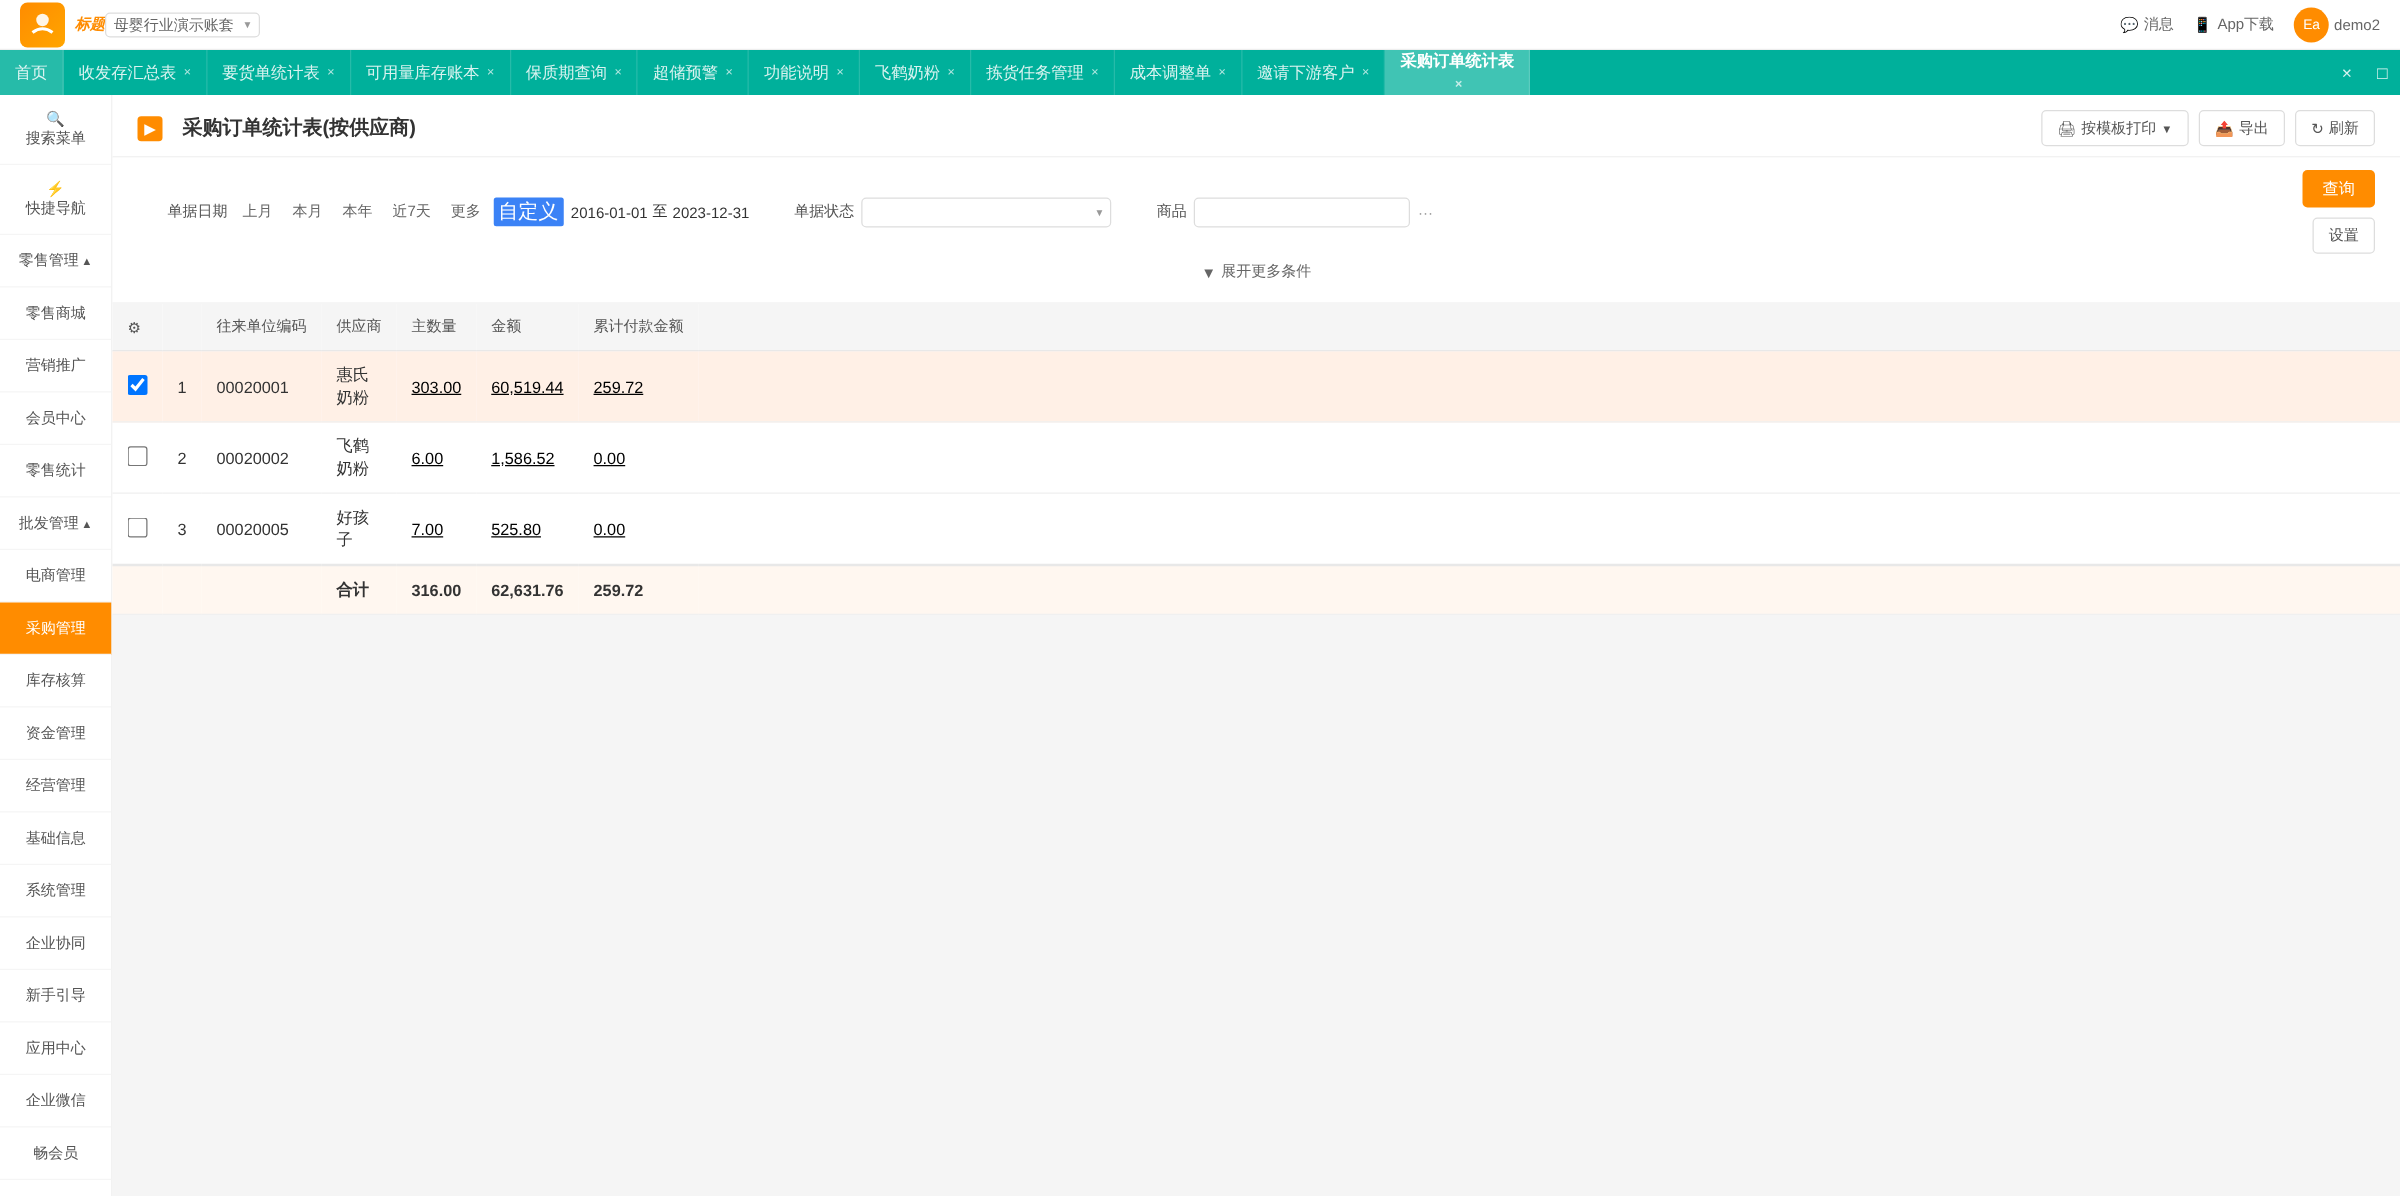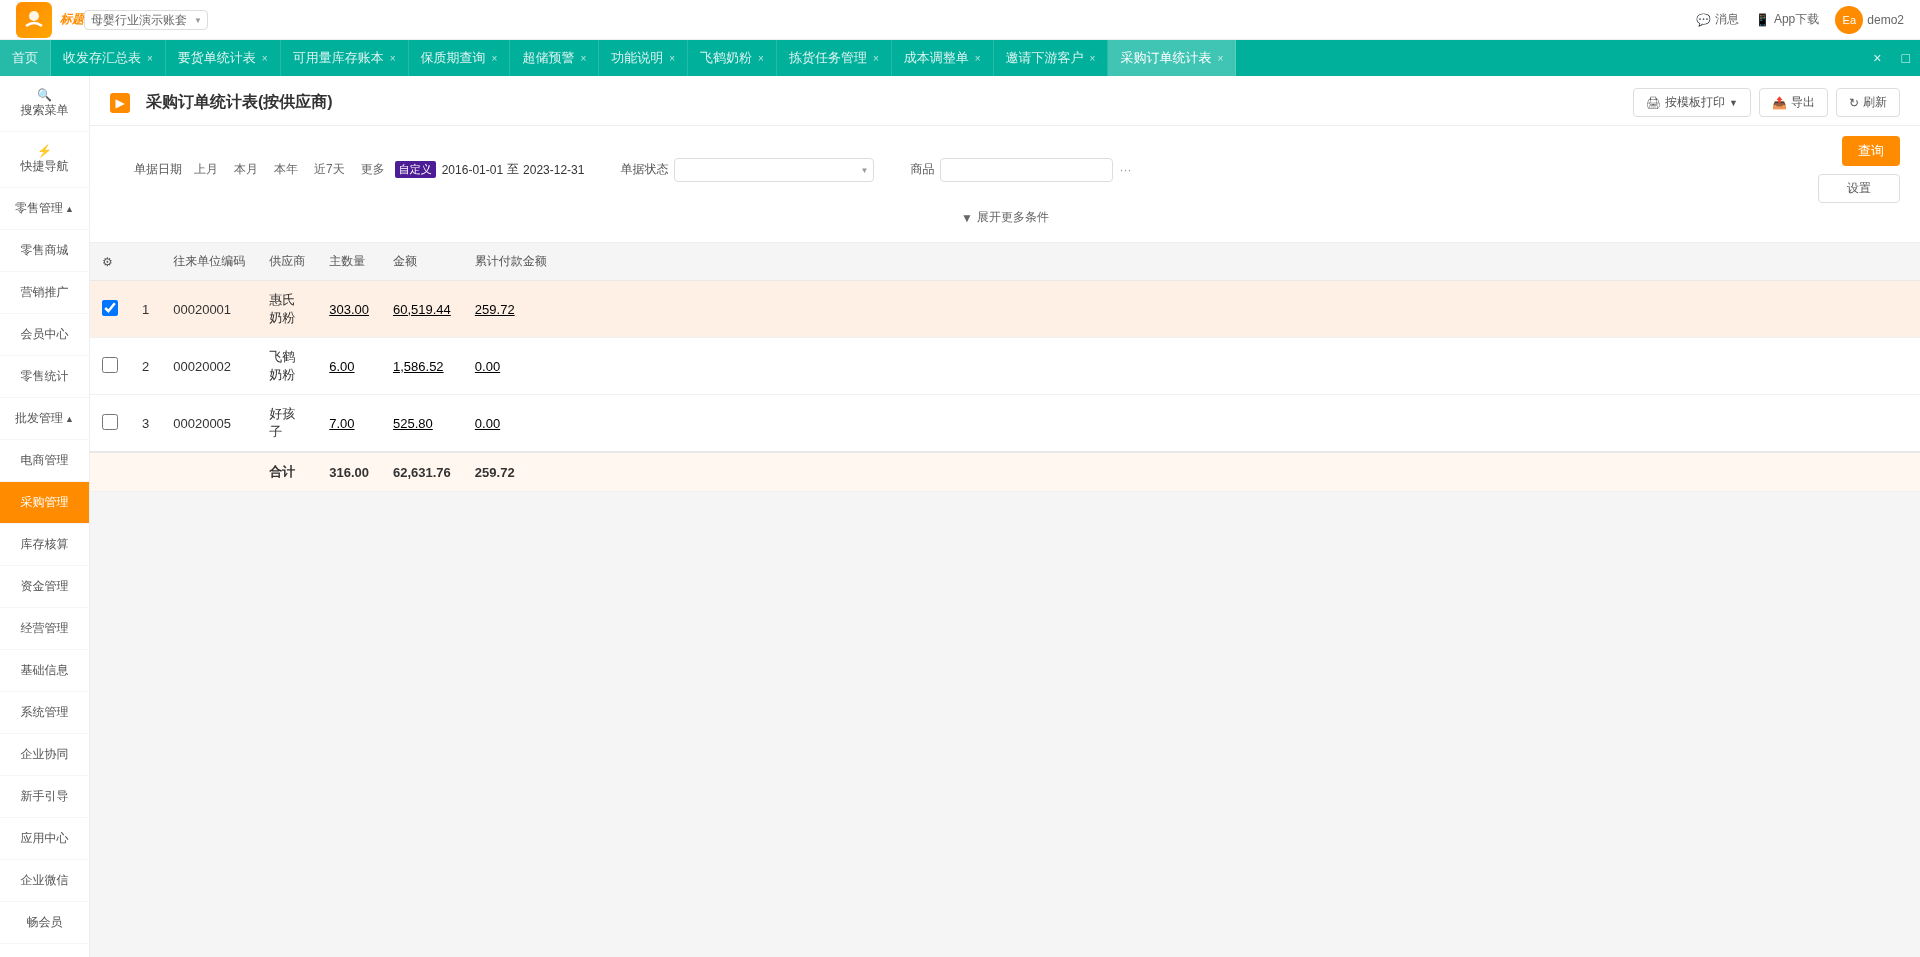--- a/index.html
+++ b/index.html
@@ -11,21 +11,21 @@
     .logo-img { width: 36px; height: 36px; background: linear-gradient(135deg, #ff8c00, #ffa500); border-radius: 6px; display: flex; align-items: center; justify-content: center; color: white; font-size: 10px; font-weight: bold; }
     .logo-text { color: #ff8c00; font-size: 12px; font-weight: bold; }
     .breadcrumb-select { border: 1px solid #ddd; border-radius: 4px; padding: 2px 20px 2px 6px; font-size: 12px; color: #666; background: white; cursor: pointer; appearance: none; position: relative; }
     .top-right { display: flex; align-items: center; gap: 16px; }
     .top-icon-item { display: flex; align-items: center; gap: 4px; color: #666; font-size: 12px; cursor: pointer; }
     .user-avatar { width: 28px; height: 28px; border-radius: 50%; background: #ff8c00; display: flex; align-items: center; justify-content: center; color: white; font-size: 11px; }
 
     
     .nav-tabs { height: 36px; background: #00b09b; display: flex; align-items: center; padding: 0 0; overflow: hidden; }
     .nav-tab { padding: 0 12px; height: 36px; display: flex; align-items: center; gap: 4px; color: rgba(255,255,255,0.85); font-size: 13px; cursor: pointer; white-space: nowrap; border-right: 1px solid rgba(255,255,255,0.15); }
-    .nav-tab.active { background: rgba(255,255,255,0.25); color: white; font-weight: normal; }
+    .nav-tab.active { background: rgba(255,255,255,0.25); color: white; font-weight: bold; flex-direction: column; }
     .nav-tab.home { background: rgba(255,255,255,0.15); }
     .tab-close { font-size: 10px; color: rgba(255,255,255,0.7); margin-left: 2px; }
     .nav-right { margin-left: auto; display: flex; align-items: center; }
     .nav-right-btn { color: rgba(255,255,255,0.85); padding: 0 10px; height: 36px; display: flex; align-items: center; cursor: pointer; font-size: 14px; }
 
     
     .layout { display: flex; min-height: calc(957px - 76px); }
     .sidebar { width: 90px; background: white; border-right: 1px solid #eee; display: flex; flex-direction: column; }
     .sidebar-item { padding: 12px 8px; text-align: center; cursor: pointer; color: #555; font-size: 12px; border-bottom: 1px solid #f5f5f5; }
     .sidebar-item.active { background: #ff8c00; color: white; }
@@ -41,25 +41,25 @@
     .btn-refresh { display: flex; align-items: center; gap: 4px; padding: 5px 12px; border: 1px solid #ddd; border-radius: 4px; background: white; color: #555; font-size: 12px; cursor: pointer; }
 
     
     .filter-area { background: white; padding: 10px 20px; border-bottom: 1px solid #eee; }
     .filter-row { display: flex; align-items: center; gap: 12px; flex-wrap: wrap; }
     .filter-item { display: flex; align-items: center; gap: 6px; margin-left: 24px; }
     .filter-label { color: #555; font-size: 12px; white-space: nowrap; }
     .date-shortcuts { display: flex; align-items: center; gap: 4px; }
     .date-btn { padding: 2px 6px; border: none; background: none; color: #666; font-size: 12px; cursor: pointer; border-radius: 2px; }
     .date-range { display: flex; align-items: center; gap: 4px; font-size: 12px; color: #333; }
-    .custom-date-badge { background: #4c1d95; color: white; font-size: 11px; padding: 1px 4px; border-radius: 2px; }
+    .custom-date-badge { background: #3b82f6; color: white; font-size: 16px; padding: 1px 4px; border-radius: 2px; }
     .filter-select { border: 1px solid #ddd; border-radius: 4px; padding: 4px 24px 4px 8px; font-size: 12px; color: #333; background: white; min-width: 200px; appearance: none; cursor: pointer; }
     .filter-input { border: 1px solid #ddd; border-radius: 4px; padding: 4px 8px; font-size: 12px; color: #333; background: white; min-width: 150px; }
     .btn-query { background: #ff8c00; color: white; border: none; border-radius: 4px; padding: 6px 16px; font-size: 13px; cursor: pointer; }
-    .btn-settings { background: white; color: #555; border: 1px solid #ddd; border-radius: 4px; padding: 5px 28px; font-size: 12px; cursor: pointer; display: block; margin-top: 4px; }
+    .btn-settings { background: white; color: #555; border: 1px solid #ddd; border-radius: 4px; padding: 5px 12px; font-size: 12px; cursor: pointer; display: block; margin-top: 4px; }
     .expand-more { display: flex; align-items: center; justify-content: center; padding: 6px; color: #666; font-size: 12px; cursor: pointer; gap: 4px; }
 
     
     .table-container { background: white; margin: 0; }
     .data-table { width: 100%; border-collapse: collapse; }
     .data-table thead tr { background: #f5f5f5; }
     .data-table th { padding: 10px 12px; text-align: left; color: #555; font-size: 12px; font-weight: normal; border-bottom: 1px solid #e8e8e8; white-space: nowrap; }
     .data-table td { padding: 10px 12px; color: #333; font-size: 13px; border-bottom: 1px solid #f0f0f0; }
     .data-table tbody tr.selected { background: #fff0e6; }
     .link-text { color: #000000; text-decoration: underline; cursor: pointer; }

